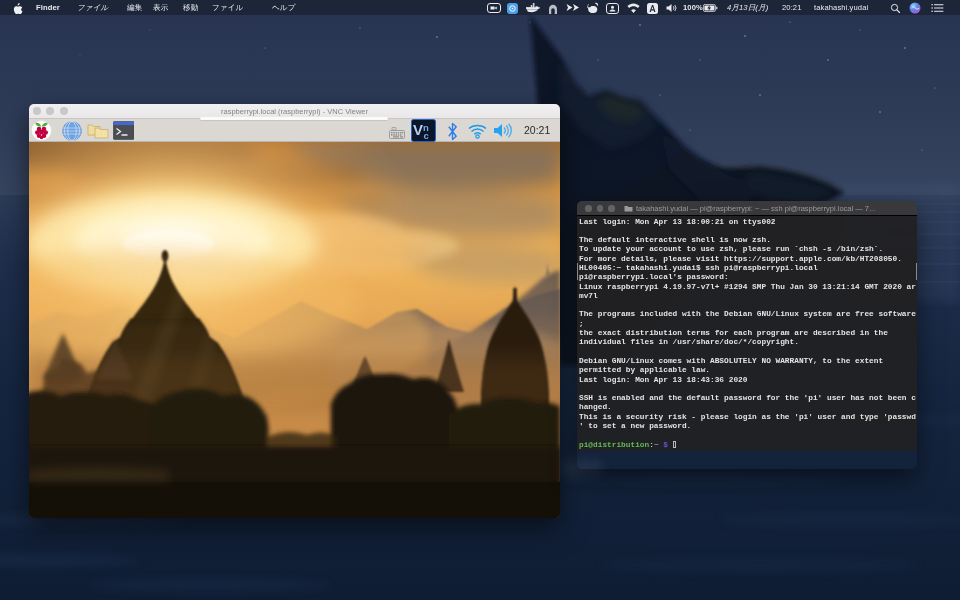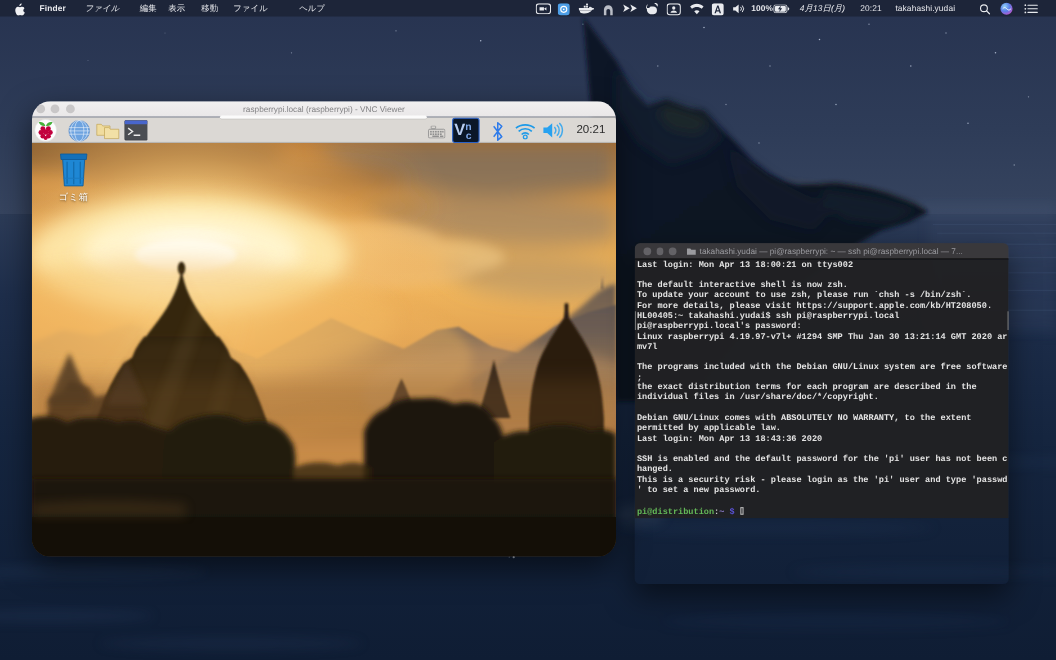--- a/index.html
+++ b/index.html
@@ -7,39 +7,39 @@
 #stage { position:absolute; left:0; top:0; width:960px; height:600px; overflow:hidden; }
 #bg { position:absolute; left:0; top:0; }
 
 
 #menubar { position:absolute; left:0; top:0; width:960px; height:15px; background:#1d2539; color:#e9eaee; font-size:7.6px; }
 .ab { position:absolute; }
 .mtx { top:0; height:30px; line-height:16px; white-space:nowrap; letter-spacing:0.1px; }
 .b7 { font-weight:bold; }
 
 
-#vncwin { position:absolute; left:29px; top:92px; width:531px; height:414px; border-radius:17px;
+#vncwin { position:absolute; left:29px; top:104px; width:531px; height:414px; border-radius:5px;
   overflow:hidden; box-shadow:0 10px 28px rgba(0,0,0,0.55); }
 #vnc-title { position:absolute; left:0; top:0; width:531px; height:14.5px; background:linear-gradient(#f1f0f0,#e9e7e8);
   border-bottom:1px solid #c8c6c7; }
 #vnc-title .tl { position:absolute; top:3.2px; width:8px; height:8px; border-radius:50%; background:#c9c7c8; }
 #vnc-title .t1 { left:4px; } #vnc-title .t2 { left:17.3px; } #vnc-title .t3 { left:30.6px; }
 #vnc-title .txt { position:absolute; left:0; right:0; top:0; height:14.5px; line-height:15px; text-align:center;
   color:#838385; font-size:7.5px; }
 #pibar { position:absolute; left:0; top:14.5px; width:531px; height:23.5px; background:#dbd8d4;
   border-bottom:1px solid #b9b6b2; }
 #wallp { position:absolute; left:0; top:38px; width:531px; height:376px; }
 
 
 #trash { position:absolute; left:10px; top:47px; width:56px; text-align:center; }
 #trash .label { color:#fff; font-size:8.4px; margin-top:-1px; text-shadow:0 1px 2px rgba(0,0,0,0.6); letter-spacing:0.5px;}
 
 
-#term { position:absolute; left:577px; top:201px; width:340px; height:310px; border-radius:5px;
-  overflow:hidden; box-shadow:0 10px 26px rgba(0,0,0,0.5);margin-top:20px; }
+#term { position:absolute; left:577px; top:201px; width:340px; height:268px; border-radius:5px;
+  overflow:hidden; box-shadow:0 10px 26px rgba(0,0,0,0.5); }
 #term-title { position:absolute; left:0; top:0; width:340px; height:15px; background:#39383b;
   border-bottom:1px solid #000; }
 #term-title .tl { position:absolute; top:4.2px; width:6.6px; height:6.6px; border-radius:50%; background:#636266; }
 #term-title .t1 { left:8px; } #term-title .t2 { left:19.7px; } #term-title .t3 { left:31.4px; }
 #term-title .txt { position:absolute; left:47px; top:0; height:15px; line-height:15.5px; color:#9b9ba0;
   font-size:7.5px; white-space:nowrap; }
 #term-body { position:absolute; left:0; top:15px; width:340px; height:235px; background:rgba(33,33,35,0.97); }
 #term-body pre { font-family:"Liberation Mono", monospace; font-size:7.8px; line-height:9.3px;
   color:#e4e4e4; font-weight:bold; padding:1.5px 0 0 2px; letter-spacing:0; }
 .g { color:#64b958; } .v { color:#9484d8; } .b { color:#5c55dd; } .w { color:#cccccc; }
@@ -510,29 +510,20 @@
       </svg>
     </span>
     <span class="ab" style="left:464px;top:4.5px;">
       <svg width="20" height="15" viewBox="0 0 40 30">
         <path d="M2 10 h7 l9 -8 v26 l-9 -8 h-7 z" fill="#28a2f0"></path>
         <path d="M22 9 a9 9 0 010 12M26.5 5 a14 14 0 010 20M31 1.5 a19 19 0 010 27" stroke="#28a2f0" stroke-width="2.6" fill="none" opacity="0.85"></path>
       </svg>
     </span>
     <span class="ab" style="left:495px;top:5px;color:#2b2b2b;font-size:10.5px;font-family:'Liberation Sans';">20:21</span>
   </div>
-  <div id="trash">
-    <svg width="32" height="31" viewBox="0 0 64 62">
-      <path d="M8 2 h48 l-1 10 h-46 z" fill="#1470b8" stroke="#0d5a99" stroke-width="1.5"></path>
-      <path d="M12 12 h40 l-3 48 h-34 z" fill="#1e87d4" stroke="#0d5a99" stroke-width="1.5"></path>
-      <path d="M20 16 v40 M32 16 v41 M44 16 v40" stroke="#146eb0" stroke-width="2.5"></path>
-      <path d="M13 46 h38" stroke="#1a7ac0" stroke-width="2"></path>
-    </svg>
-    <div class="label">ゴミ箱</div>
-  </div>
 </div>
 
 <div id="term">
   <div id="term-title">
     <div class="tl t1"></div>
         <div class="tl t2"></div>
         <div class="tl t3"></div>
     <div class="txt"><svg width="9" height="7" viewBox="0 0 18 14" style="margin-right:3px;vertical-align:-1px;">
             <path d="M1 2 h6 l2 2 h8 v9 h-16 z" fill="#9a9a9e"></path>
           </svg>takahashi.yudai — pi@raspberrypi: ~ — ssh pi@raspberrypi.local — 7...</div>

